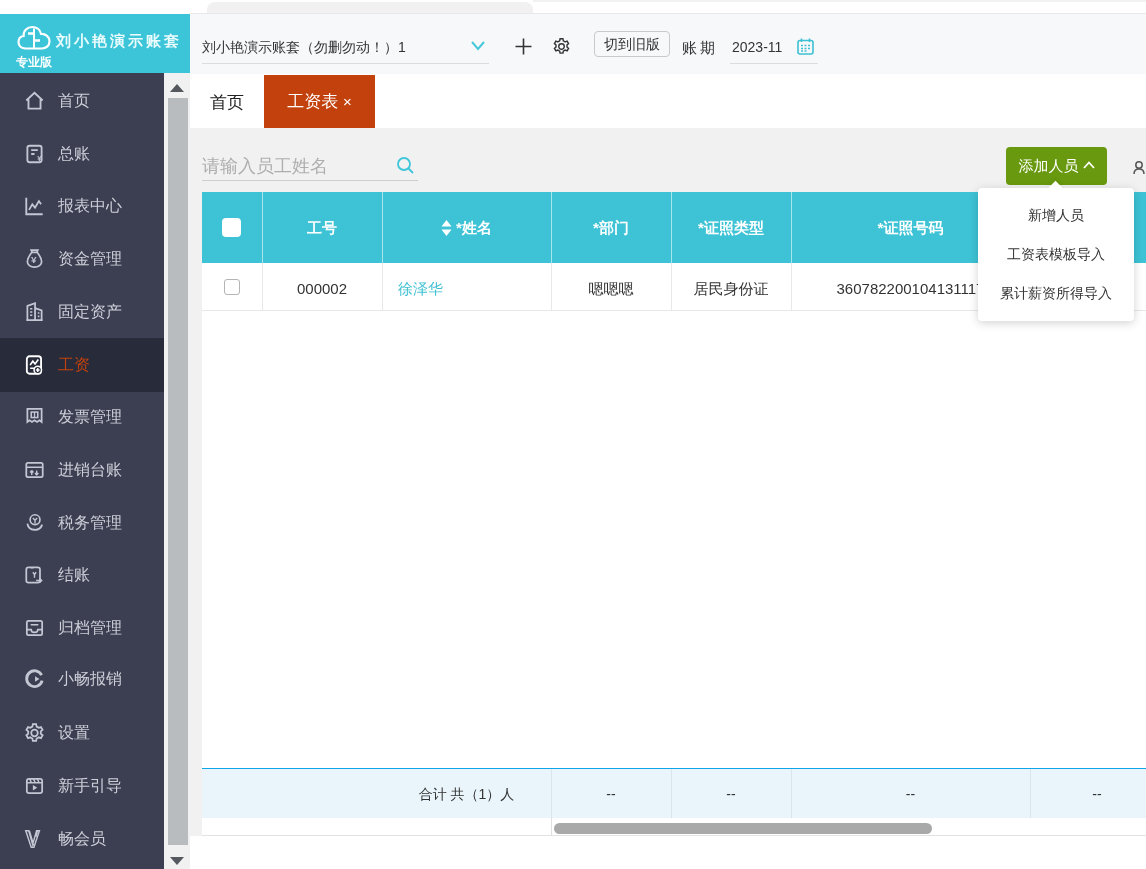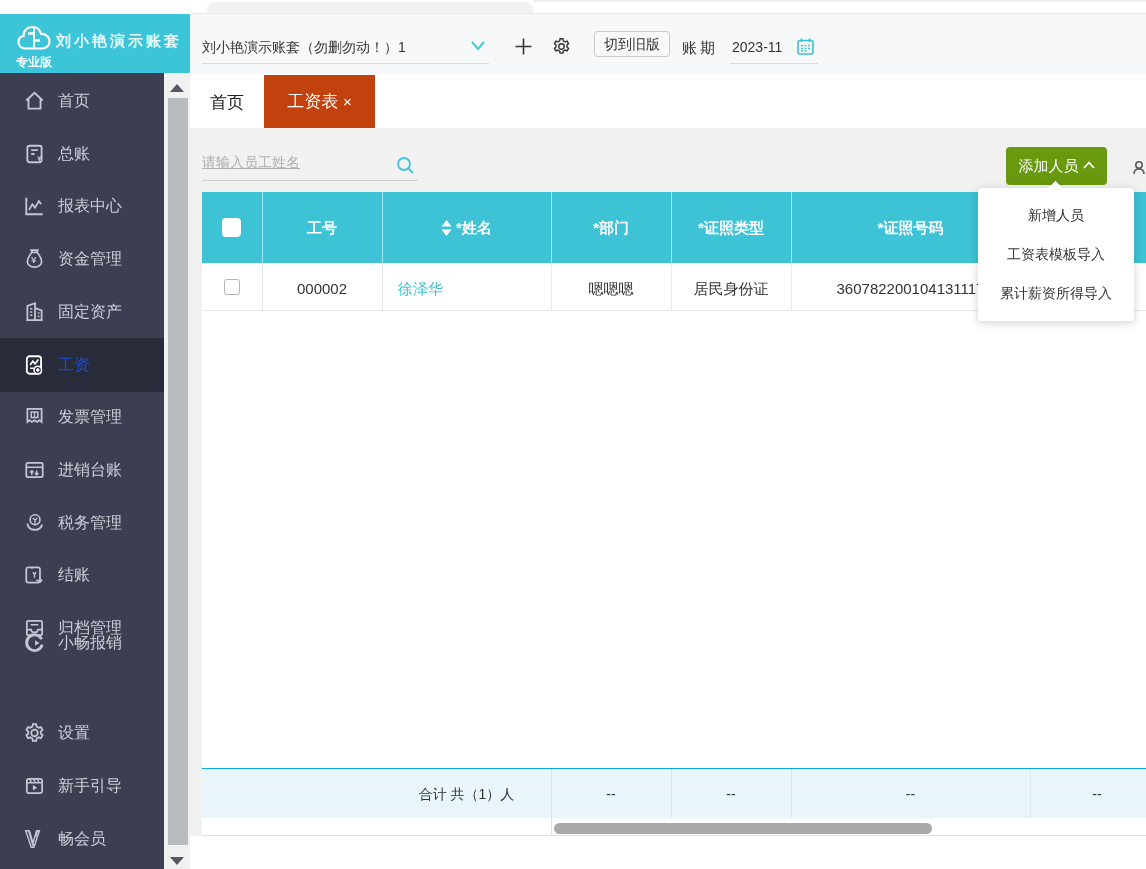--- a/index.html
+++ b/index.html
@@ -60,21 +60,21 @@
       </svg>
       <span class="txt">资金管理</span>
     </div>
     <div class="mi" style="top:285.3px;padding-left:36px;">
       <svg width="23" height="23" viewBox="0 0 21 21">
         <path d="M4 18 V5 l7 -2.5 V18 M11 7 l6 2 v9 M3 18 h15" fill="none" stroke="#c3c7d4" stroke-width="1.6"></path>
         <path d="M6.5 7.5 h2 M6.5 10.5 h2 M6.5 13.5 h2 M13.5 11.5 h1.5 M13.5 14.5 h1.5" stroke="#c3c7d4" stroke-width="1.4"></path>
       </svg>
       <span class="txt">固定资产</span>
     </div>
-    <div class="mi" style="top:338px;color:#1d4ed8;padding-left:19px;">
+    <div class="mi" style="top:338px;color:#c2410c;padding-left:19px;">
       <svg width="23" height="23" viewBox="0 0 21 21">
         <rect x="3.5" y="2.5" width="13" height="16" rx="2.5" fill="none" stroke="#ffffff" stroke-width="1.7"></rect>
         <path d="M6.5 10.5 l2.5 -3.5 l2 2.5 l3 -4" fill="none" stroke="#ffffff" stroke-width="1.5"></path>
         <path d="M6.5 13.5 h4" stroke="#ffffff" stroke-width="1.5"></path>
         <circle cx="13.5" cy="15" r="3.4" fill="#282b3a" stroke="#ffffff" stroke-width="1.4"></circle>
         <path d="M13.5 13.2 v3.6 M11.8 15 h3.4" stroke="#ffffff" stroke-width="1.3"></path>
       </svg>
       <span class="txt">工资</span>
     </div>
     <div class="mi" style="top:390.70000000000005px;">
@@ -110,21 +110,21 @@
       <span class="txt">结账</span>
     </div>
     <div class="mi" style="top:601.5px;">
       <svg width="23" height="23" viewBox="0 0 21 21">
         <rect x="3.5" y="4" width="14" height="13" rx="1.5" fill="none" stroke="#c3c7d4" stroke-width="1.6"></rect>
         <path d="M3.5 12 h4 c0 1.5 1.2 2.5 3 2.5 c1.8 0 3 -1 3 -2.5 h4" fill="none" stroke="#c3c7d4" stroke-width="1.5"></path>
         <path d="M7 7.5 h7" stroke="#c3c7d4" stroke-width="1.4"></path>
       </svg>
       <span class="txt">归档管理</span>
     </div>
-    <div class="mi" style="top:616px;">
+    <div class="mi" style="top:652px;">
       <svg width="23" height="23" viewBox="0 0 21 21">
         <path d="M17 7 A7.2 7.2 0 1 0 17.5 12" fill="none" stroke="#c3c7d4" stroke-width="2.6"></path>
         <path d="M11 8 l4 2.5 l-4 2.5 Z" fill="#c3c7d4"></path>
       </svg>
       <span class="txt">小畅报销</span>
     </div>
     <div class="mi" style="top:706.9000000000001px;">
       <svg width="23" height="23" viewBox="0 0 21 21">
         <path fill="none" stroke="#c3c7d4" stroke-width="1.6" d="M10.5 7.5 a3 3 0 1 0 0 6 a3 3 0 1 0 0 -6 M9 2.5 h3 l0.45 2.2 a6.3 6.3 0 0 1 1.8 1.05 l2.15 -0.75 l1.5 2.6 l-1.7 1.45 a6.3 6.3 0 0 1 0 2.1 l1.7 1.45 l-1.5 2.6 l-2.15 -0.75 a6.3 6.3 0 0 1 -1.8 1.05 L12 17.7 h-3 l-0.45 -2.2 a6.3 6.3 0 0 1 -1.8 -1.05 l-2.15 0.75 l-1.5 -2.6 l1.7 -1.45 a6.3 6.3 0 0 1 0 -2.1 L3.1 7.6 l1.5 -2.6 l2.15 0.75 a6.3 6.3 0 0 1 1.8 -1.05 Z"></path>
       </svg>
@@ -173,21 +173,21 @@
     <div class="abs" style="left:540px;top:49px;width:88px;height:1px;background:#dcdcdc;"></div>
   </div>
 
   <div class="abs" style="left:190px;top:74px;width:956px;height:54px;background:#fff;">
     <div class="abs" style="left:20px;top:17px;font-size:17px;color:#222;">首页</div>
     <div class="abs" style="left:74px;top:1px;width:111px;height:53px;background:#c2410c;color:#fff;font-size:17px;text-align:center;line-height:53px;">工资表 <span style="font-size:15px;">×</span></div>
   </div>
 
   <div class="abs" style="left:190px;top:128px;width:956px;height:708px;background:#f1f1f2;"></div>
 
-  <div class="abs" style="left:202px;top:154px;font-size:14px;color:#aeaeae;text-decoration:underline;">请输入员工姓名</div>
+  <div class="abs" style="left:202px;top:154px;font-size:18px;color:#aeaeae;">请输入员工姓名</div>
   <svg class="abs" style="left:396px;top:156px;" width="19" height="19" viewBox="0 0 19 19">
       <circle cx="8" cy="8" r="6" fill="none" stroke="#3fc6d8" stroke-width="1.8"></circle>
       <path d="M12.5 12.5 L17 17" stroke="#3fc6d8" stroke-width="1.8"></path>
     </svg>
   <div class="abs" style="left:202px;top:180px;width:216px;height:1px;background:#cfcfcf;"></div>
 
   <div class="abs" style="left:1006px;top:147px;width:101px;height:38px;background:#68990e;border-radius:4px;color:#fff;font-size:15px;text-align:center;line-height:38px;">添加人员 <svg width="12" height="8" viewBox="0 0 12 8" style="vertical-align:2px;">
         <path d="M1 7 L6 1.5 L11 7" fill="none" stroke="#fff" stroke-width="1.8"></path>
       </svg></div>
 

